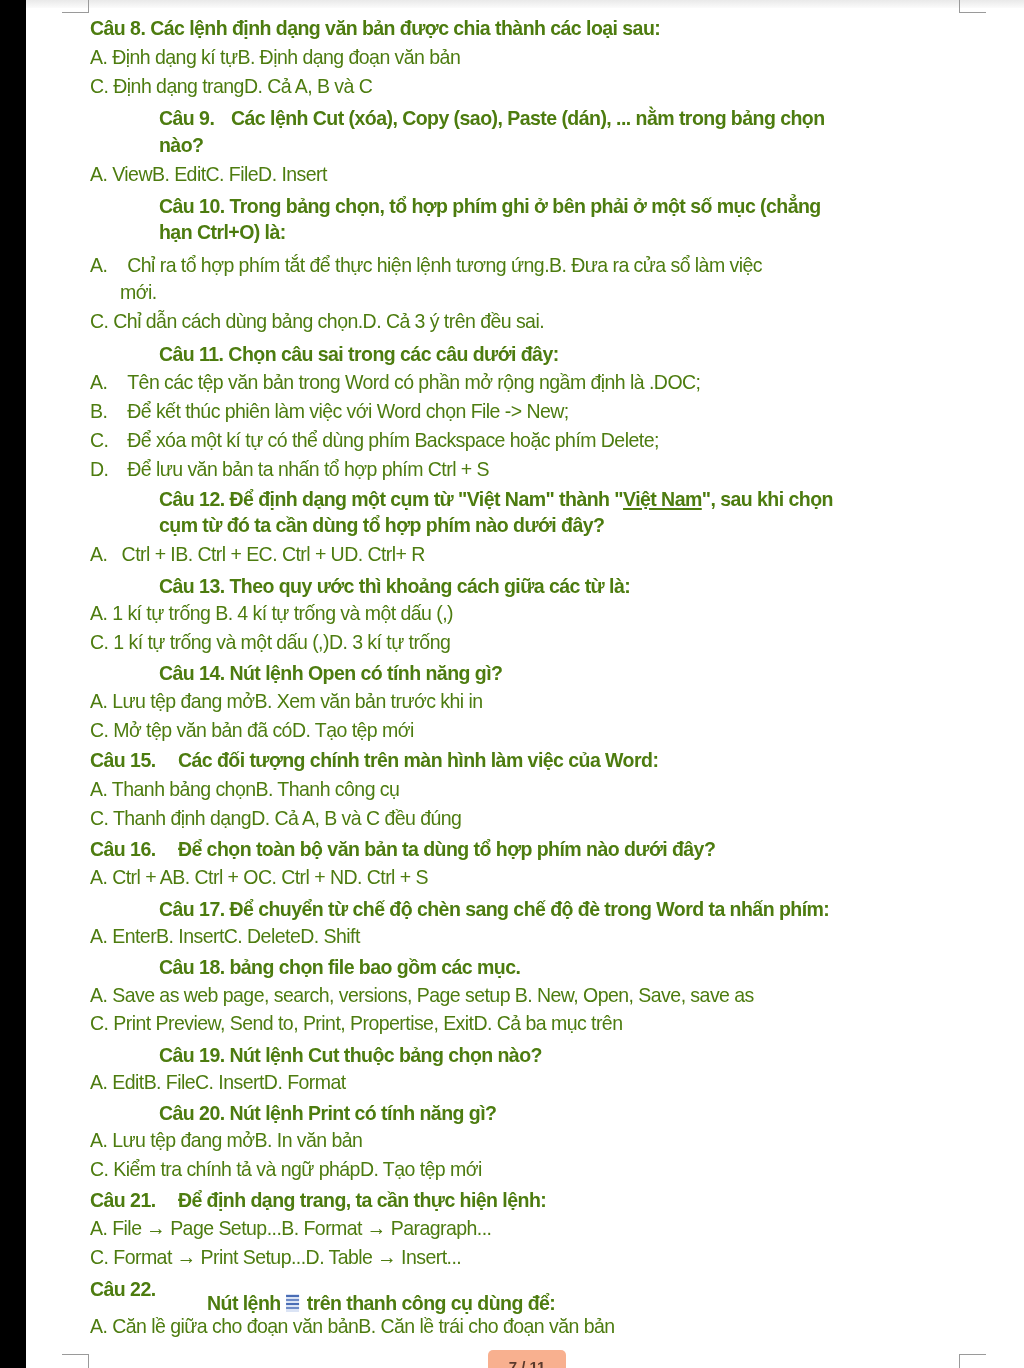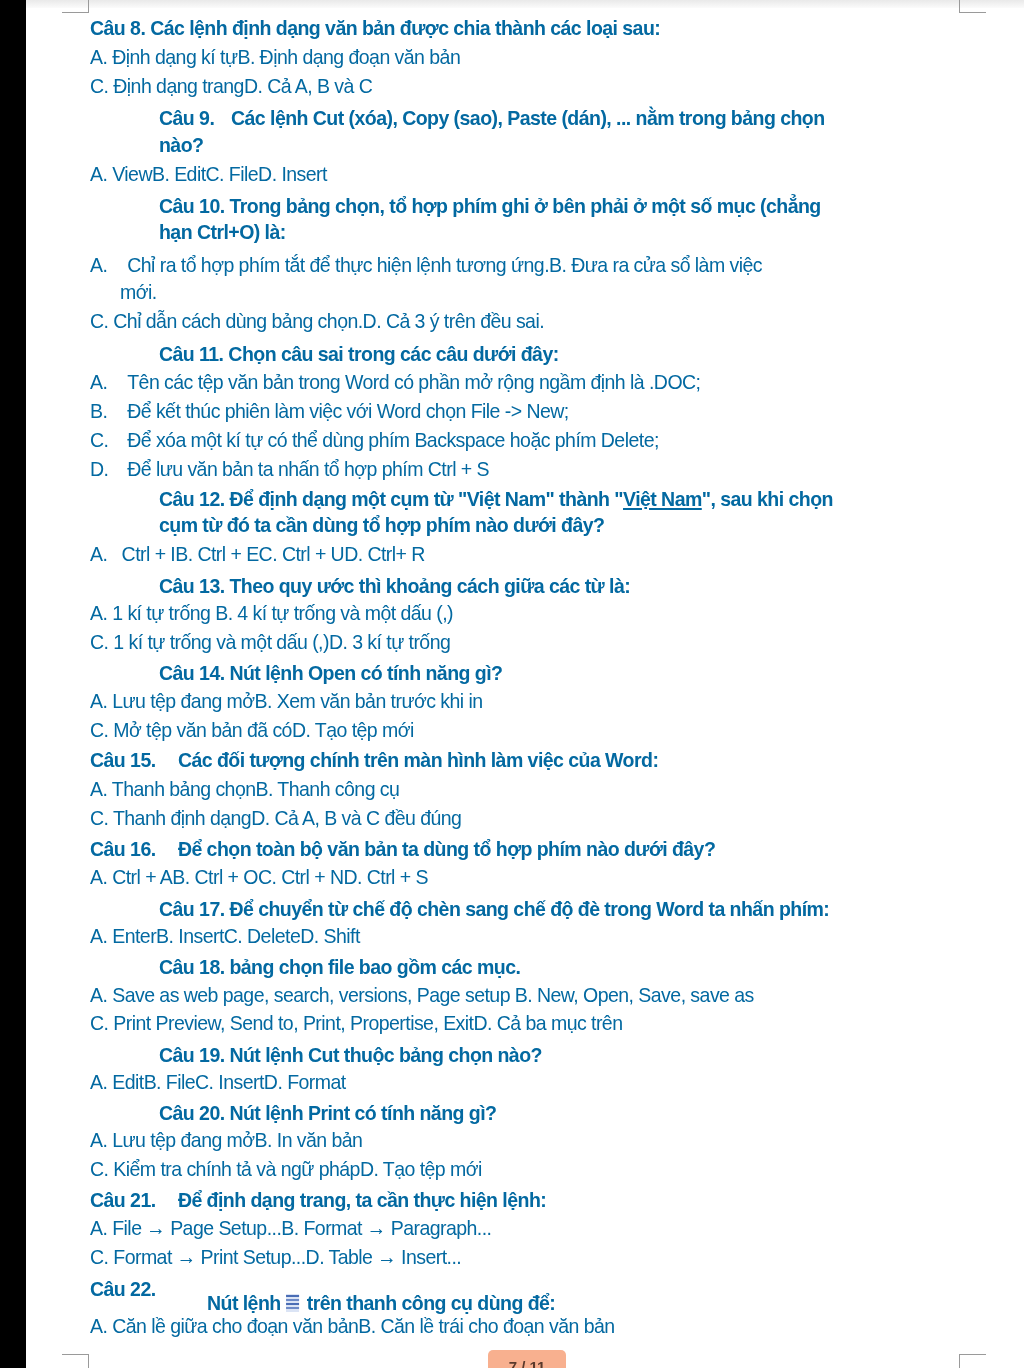--- a/index.html
+++ b/index.html
@@ -20,21 +20,21 @@
     background: linear-gradient(#e9e9e9, #fbfbfb);
   }
   .corner { position: absolute; width: 26px; height: 12px; border-color: #9a9a9a; border-style: solid; border-width: 0; }
   .corner.tl { left: 36px; top: 0px; border-bottom-width: 1.5px; border-right-width: 1.5px; }
   .corner.tr { right: 38px; top: 0px; border-bottom-width: 1.5px; border-left-width: 1.5px; }
   .corner.bl { left: 36px; top: 1354px; border-top-width: 1.5px; border-right-width: 1.5px; height: 14px; }
   .corner.br { right: 38px; top: 1354px; border-top-width: 1.5px; border-left-width: 1.5px; height: 14px; }
 
   .page {
     position: absolute; left: 0; top: 0; width: 100%; height: 100%;
-    color: #0369a1;
+    color: #4d7c0f;
   }
   .line {
     position: absolute;
     font-size: 21px;
     line-height: 26px;
     white-space: nowrap;
     letter-spacing: -0.6px;
     transform: scaleX(0.93);
     transform-origin: left center;
   }

